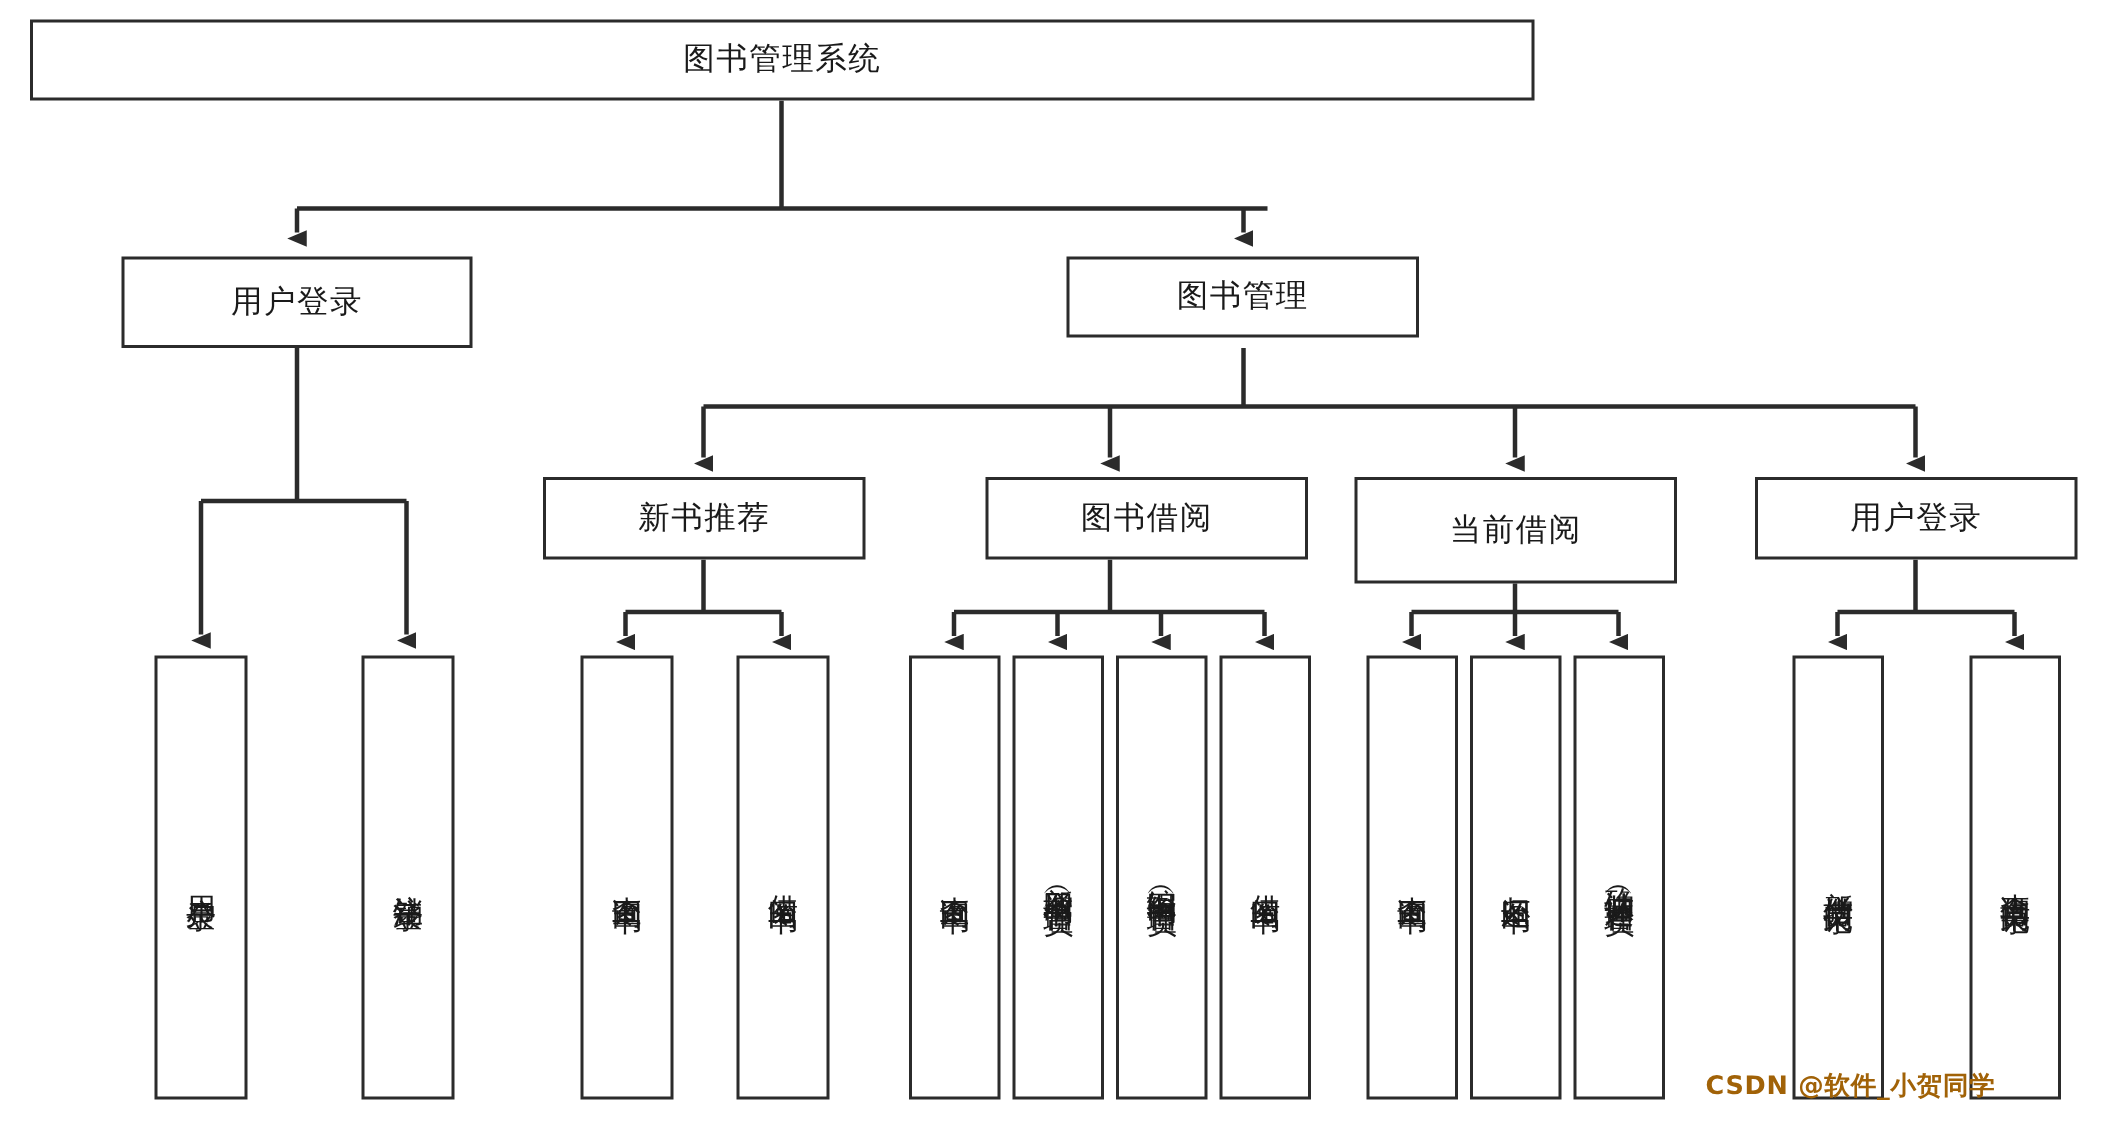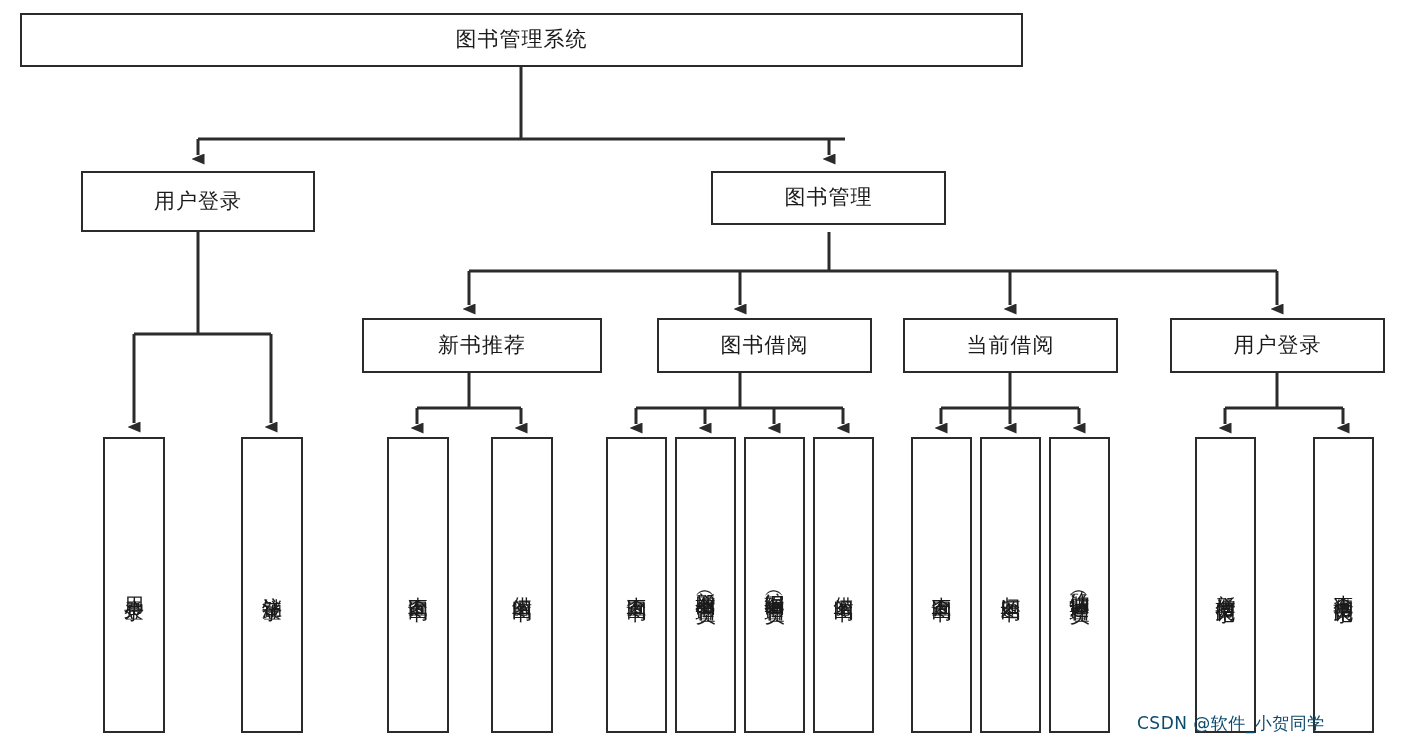--- a/index.html
+++ b/index.html
@@ -55,23 +55,24 @@
     text-orientation: upright;
     display: block;
     text-align: center;
     white-space: normal;
   }
   .watermark {
     position: absolute;
     left: 1137px;
     top: 712px;
     font-size: 17px;
-    color: #0c4a6e;
+    color: #a16207;
     letter-spacing: 0.5px;
     white-space: nowrap;
+    font-weight: bold;
   }
 </style>
 </head>
 <body>
 
 <div id="canvas">
 
   <svg id="edges" viewBox="0 0 1405 747" xmlns="http://www.w3.org/2000/svg">
     <defs>
       <marker id="arrow" markerWidth="11" markerHeight="13" refX="1.5" refY="6.5" orient="auto" markerUnits="userSpaceOnUse">
@@ -126,27 +127,27 @@
     <span>图书管理系统</span>
   </div>
 
   <div class="node h" style="left:81px; top:171px; width:234px; height:61px;">
     <span>用户登录</span>
   </div>
   <div class="node h" style="left:711px; top:171px; width:235px; height:54px;">
     <span>图书管理</span>
   </div>
 
-  <div class="node h" style="left:362px; top:318px; width:240px; height:55px;">
+  <div class="node h" style="left:362px; top:318px; width:215px; height:55px;">
     <span>新书推荐</span>
   </div>
   <div class="node h" style="left:633px; top:318px; width:215px; height:55px;margin-left:24px;">
     <span>图书借阅</span>
   </div>
-  <div class="node h" style="left:903px; top:318px; width:215px; height:55px;">
+  <div class="node h" style="left:903px; top:318px; width:215px; height:71px;">
     <span>当前借阅</span>
   </div>
   <div class="node h" style="left:1170px; top:318px; width:215px; height:55px;">
     <span>用户登录</span>
   </div>
 
   <div class="node v" style="left:103px; top:437px; width:62px; height:296px;">
     <span class="vtext">用户登录</span>
   </div>
   <div class="node v" style="left:241px; top:437px; width:62px; height:296px;">

